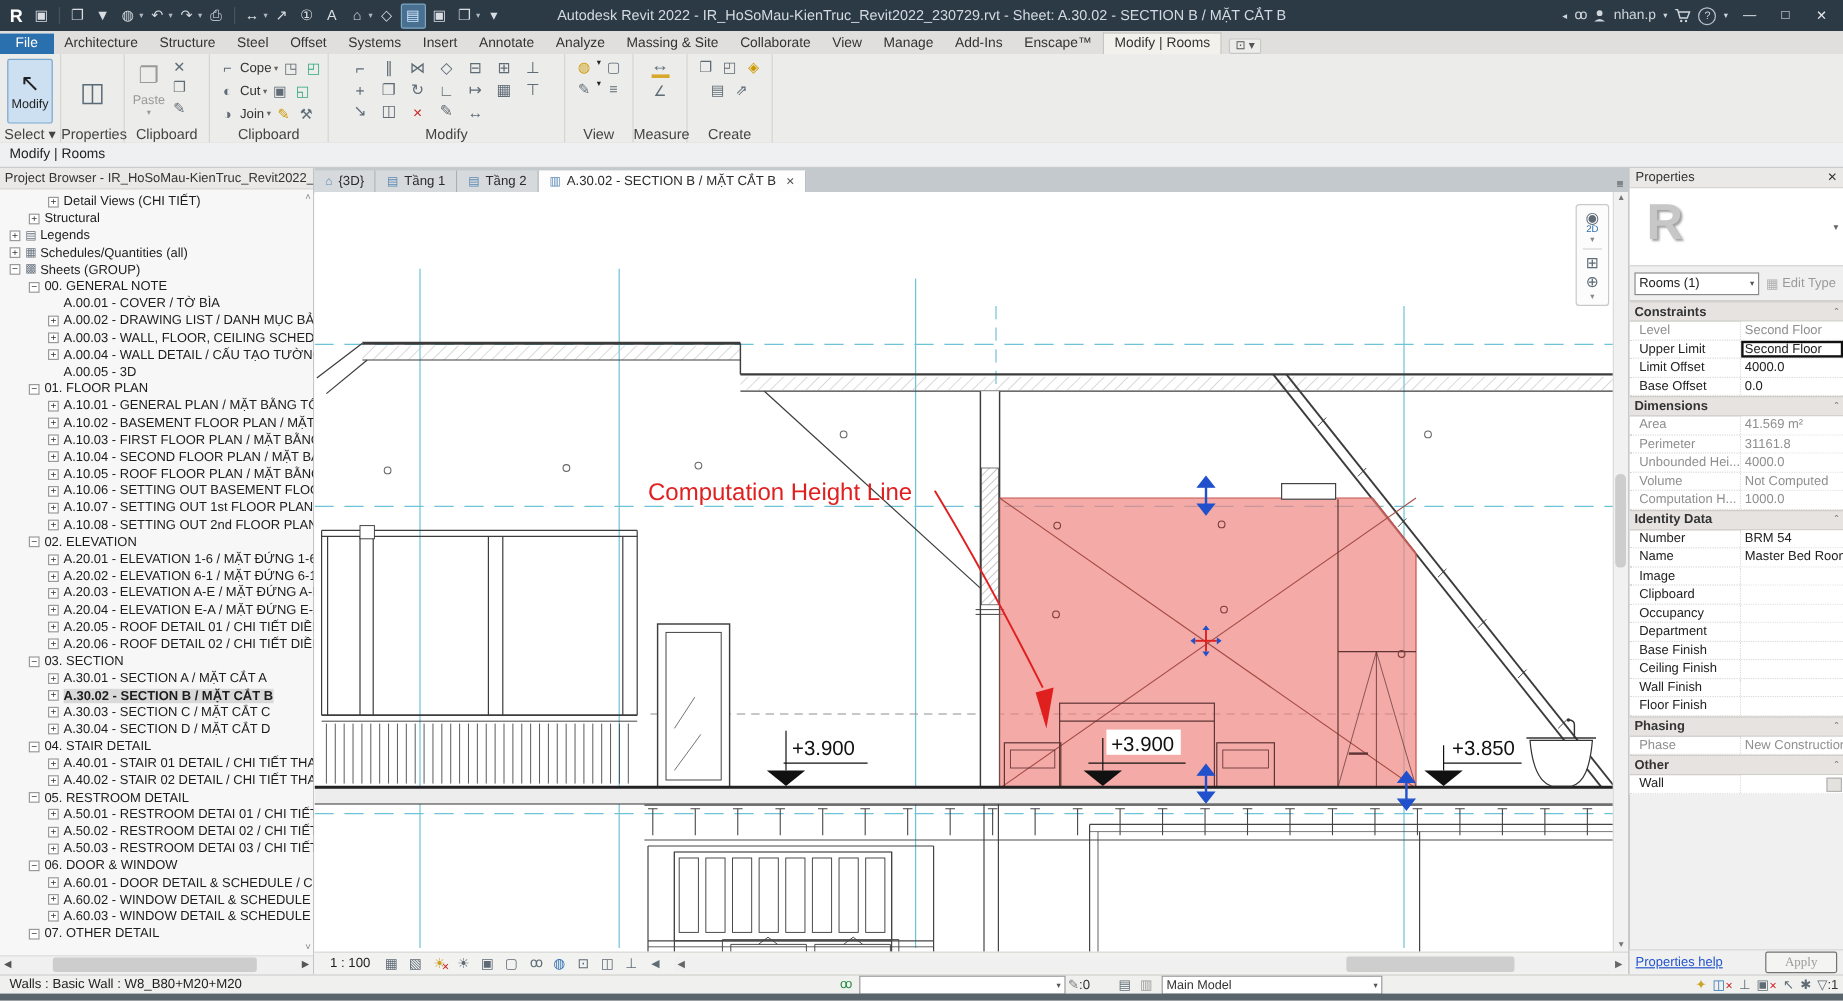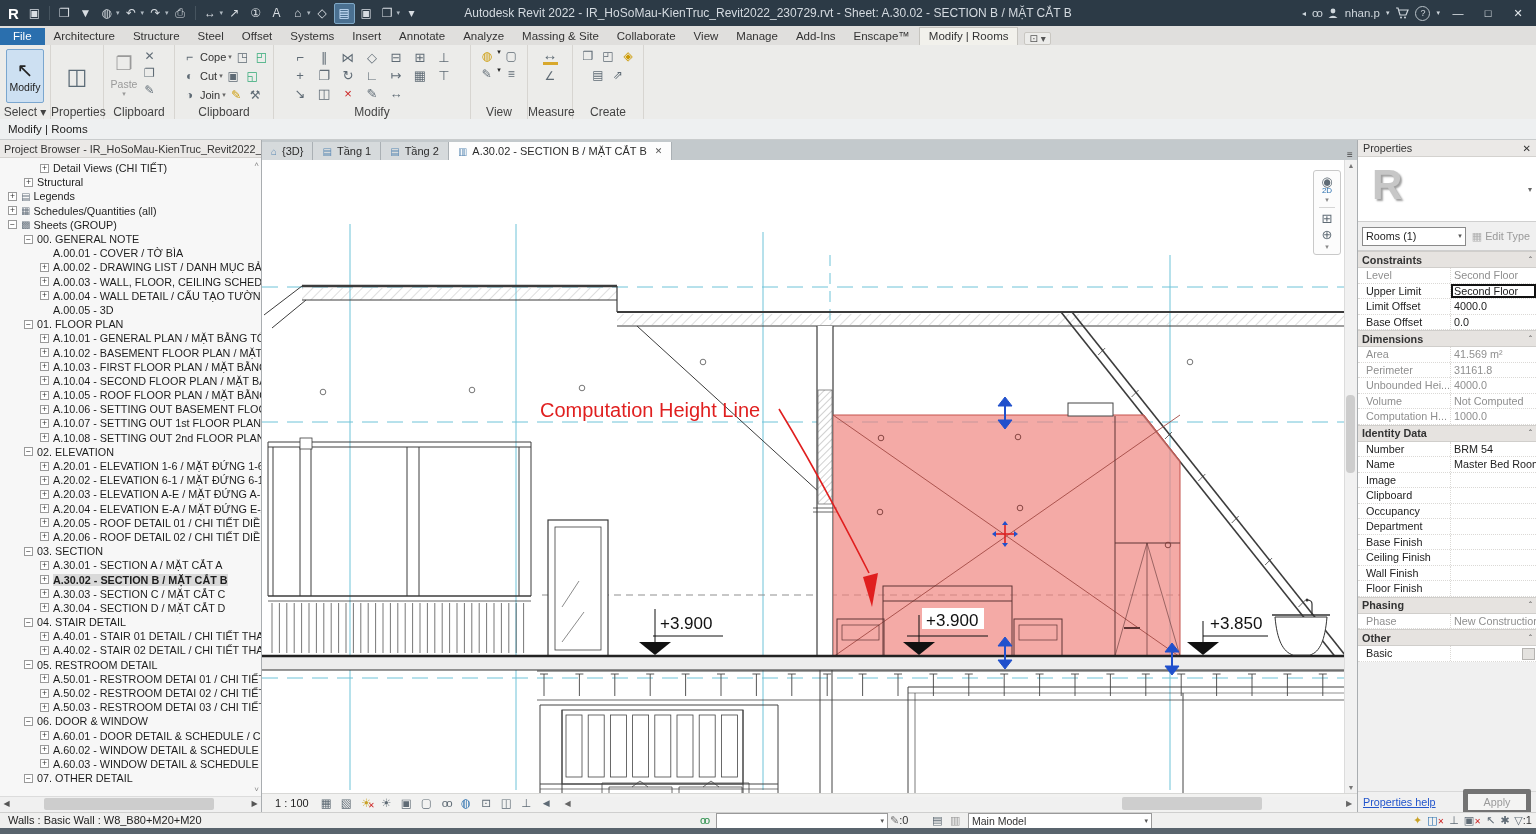--- a/index.html
+++ b/index.html
@@ -97,21 +97,21 @@
   .psec{height:15px;background:#e6e3e0;border-top:1px solid #d0cecb;border-bottom:1px solid #d0cecb;display:flex;align-items:center;font-weight:bold;color:#333;padding:0 4px;}
   .psec .ch{margin-left:auto;font-size:9px;color:#555;font-weight:normal;}
   .prow{height:14.5px;display:flex;border-bottom:1px dotted #dbd9d6;}
   .prow .pl{width:84px;flex:none;padding-left:8px;display:flex;align-items:center;white-space:nowrap;overflow:hidden;color:#222;border-right:1px dotted #dbd9d6;}
   .prow .pv{flex:1;display:flex;align-items:center;padding:0 3px;background:#fff;white-space:nowrap;overflow:hidden;position:relative;}
   .prow.gray .pl,.prow.gray .pv{color:#8f8f8f;}
   .prow.editing .pv{border:2px solid #111;padding:0 1px;}
   .prow .pbtn{position:absolute;right:1px;top:2px;width:11px;height:10px;background:#e4e2df;border:1px solid #b5b3b0;}
   .pr-foot{position:absolute;bottom:0;left:0;right:0;height:20px;display:flex;align-items:center;padding:0 5px;background:#f0f0f0;border-top:1px solid #d8d8d8;}
   .pr-foot .link{color:#2255cc;text-decoration:underline;}
-  .pr-foot .apply{margin-left:auto;width:58px;height:16px;border:5px solid #737373;background:#f4f4f3;color:#9a9a9a;text-align:center;line-height:16px;border-radius:2px;}
+  .pr-foot .apply{margin-left:auto;width:58px;height:16px;border:1px solid #737373;background:#f4f4f3;color:#9a9a9a;text-align:center;line-height:16px;border-radius:2px;font-family:Liberation Serif, serif;}
   
   .statusbar{position:absolute;left:0;top:812px;width:100%;height:16px;background:#f0f0ef;border-top:1px solid #cfcfce;font-size:11px;color:#222;}
   .statusbar .msg{position:absolute;left:8px;top:1px;}
   .sb-ico{position:absolute;top:1px;font-size:11px;color:#5f6b75;}
   .sb-combo{position:absolute;top:0;height:14px;background:#fff;border:1px solid #9a9a9a;font-size:10.5px;display:flex;align-items:center;padding:0 3px;color:#333;}
   .sb-combo .dd{margin-left:auto;font-size:7px;color:#555;}
   .sb-right{position:absolute;right:4px;top:1px;display:flex;gap:5px;align-items:center;font-size:11px;}
   .sb-right .i{color:#5f6b75;}
   .bottomstrip{position:absolute;left:0;top:828px;width:100%;height:6px;background:#59646d;}
   .dim{color:#9a9a9a;}
@@ -986,21 +986,21 @@
           </div>
           <div class="prow gray">
             <span class="pl">Phase</span>
             <span class="pv">New Construction</span>
           </div>
           <div class="psec">
             <span>Other</span>
             <span class="ch">ˆ</span>
           </div>
           <div class="prow">
-            <span class="pl">Basic</span>
+            <span class="pl">Wall</span>
             <span class="pv">
               <span class="pbtn"></span>
             </span>
           </div>
         </div>
       <div class="pr-foot">
         <span class="link">Properties help</span>
         <span class="apply">Apply</span>
       </div>
     </div>

